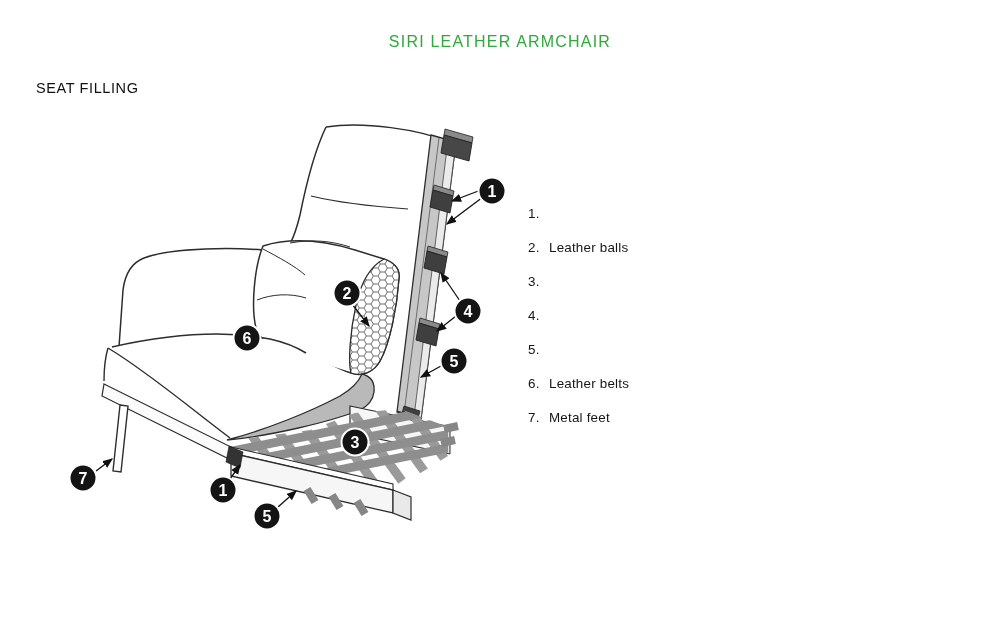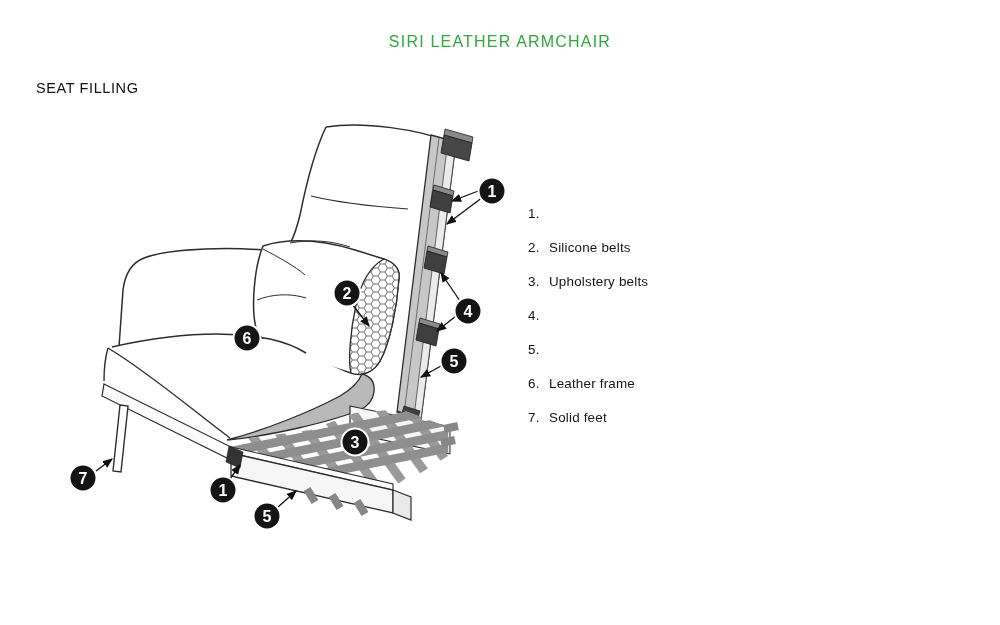--- a/index.html
+++ b/index.html
@@ -32,39 +32,38 @@
 <div class="page-title" style="color:#2fa83c">SIRI LEATHER ARMCHAIR</div>
 
 <div class="section-title">SEAT FILLING</div>
 
 <div class="legend">
   <div class="legend-row">
     <span class="legend-num">1.</span>
   </div>
   <div class="legend-row">
     <span class="legend-num">2.</span>
-    <span class="legend-label">Silicone belts</span>
+    <span class="legend-label">Leather balls</span>
   </div>
   <div class="legend-row">
     <span class="legend-num">3.</span>
-    <span class="legend-label">Upholstery belts</span>
   </div>
   <div class="legend-row">
     <span class="legend-num">4.</span>
   </div>
   <div class="legend-row">
     <span class="legend-num">5.</span>
   </div>
   <div class="legend-row">
     <span class="legend-num">6.</span>
-    <span class="legend-label">Leather frame</span>
+    <span class="legend-label">Leather belts</span>
   </div>
   <div class="legend-row">
     <span class="legend-num">7.</span>
-    <span class="legend-label">Solid feet</span>
+    <span class="legend-label">Metal feet</span>
   </div>
 </div>
 
 <svg width="1000" height="625" viewBox="0 0 1000 625">
   <defs>
     <pattern id="hex" width="14" height="8" patternUnits="userSpaceOnUse">
       <path d="M2.3,0 L7,0 L9.3,4 L7,8 L2.3,8 L0,4 Z M9.3,4 L14,4" fill="none" stroke="#4a4a4a" stroke-width="0.8"></path>
     </pattern>
     <clipPath id="webclip">
       <path d="M227,441 L310,430 L355,413 L400,409 L448,427 L448,456 L393,490 L232,452 Z"></path>

